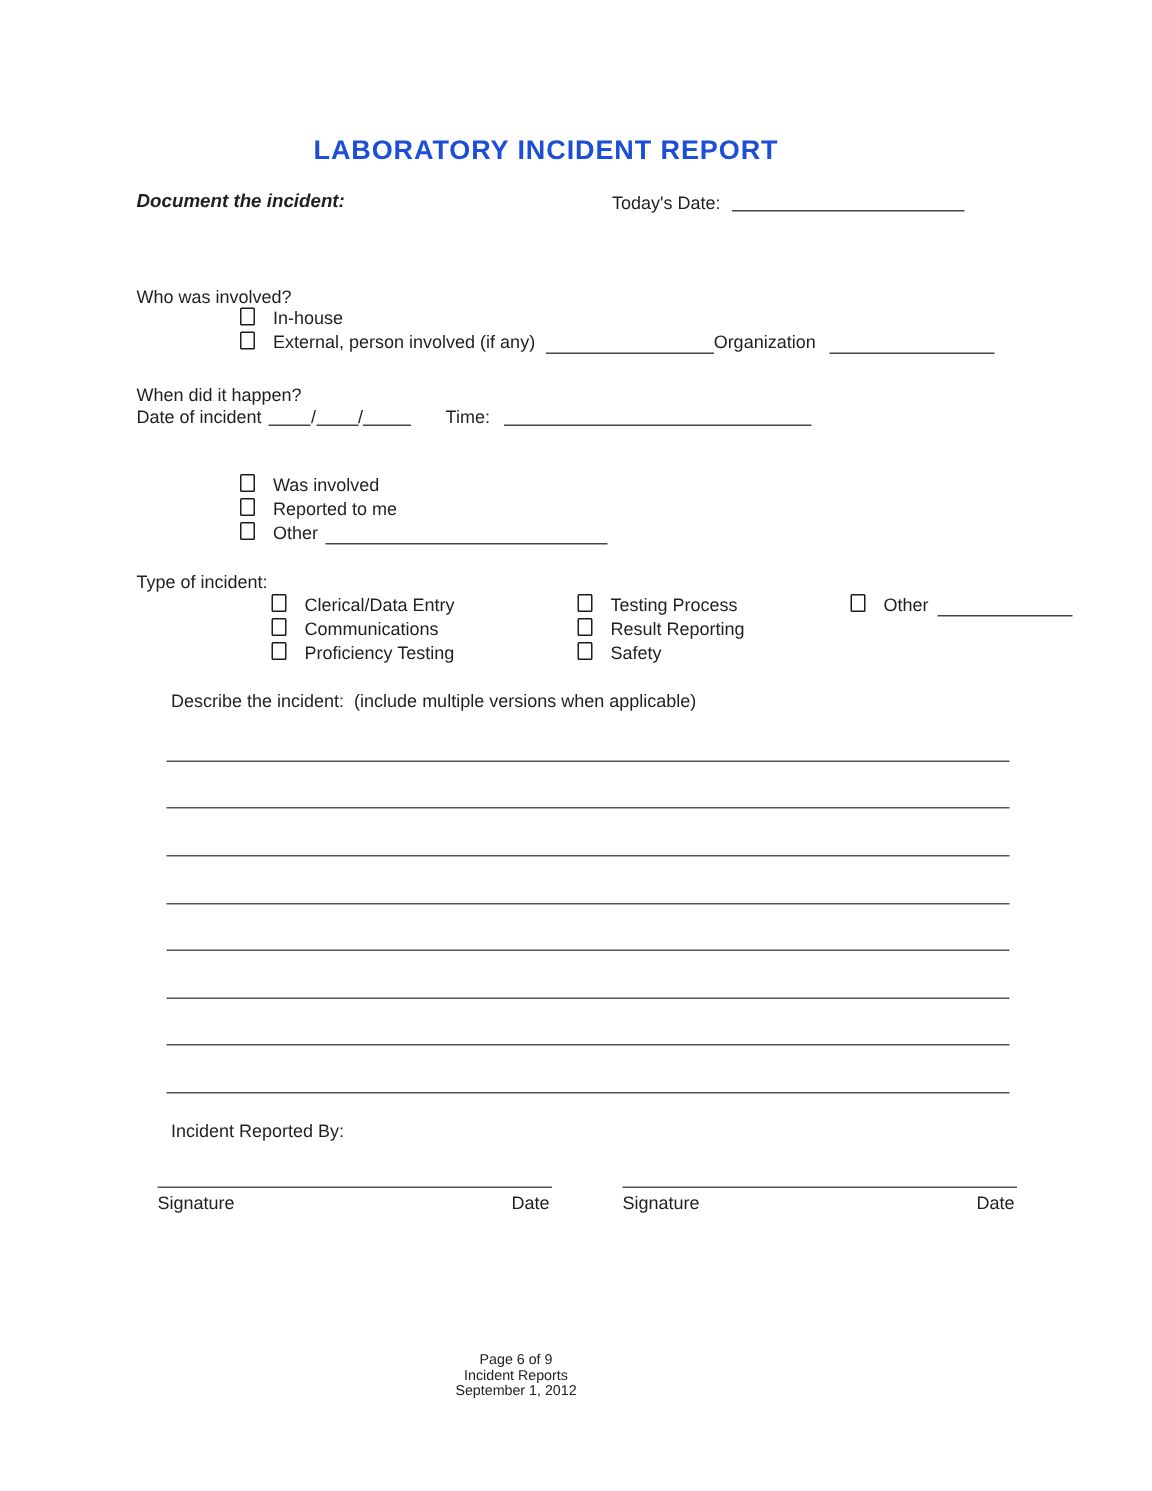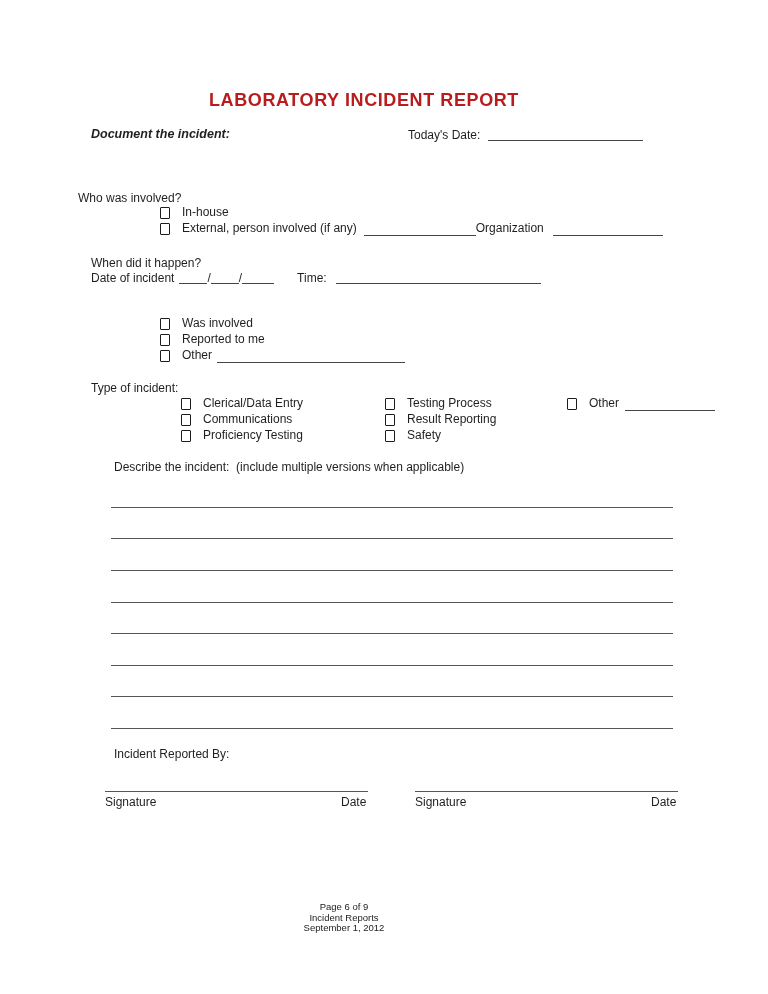--- a/index.html
+++ b/index.html
@@ -4,24 +4,24 @@
 <style>
   html,body { margin:0; padding:0; }
   body {
     width:768px; height:994px; background:#ffffff;
     font-family:"Liberation Sans","DejaVu Sans",sans-serif;
     font-size:12px; color:#1f1f1f;
   }
   .page { position:relative; width:768px; height:994px; overflow:hidden; background:#fff; }
   .abs { position:absolute; }
   .row { white-space:nowrap; line-height:15px; }
-  .flexrow { display:flex; align-items:center; white-space:nowrap; line-height:15px;padding-left:45px; }
+  .flexrow { display:flex; white-space:nowrap; line-height:15px;padding-left:45px; }
   .title {
     left:0; top:90px; width:728px; text-align:center;
-    font-size:18px; font-weight:bold; letter-spacing:0.6px; color:#b91c1c;
+    font-size:18px; font-weight:bold; letter-spacing:0.6px; color:#1d4ed8;
   }
   .bolditalic { font-weight:bold; font-style:italic; font-size:12.5px; }
   .blank {
     display:inline-block; height:12px;
     border-bottom:1.5px solid #454545; vertical-align:-2px;
   }
   .flexrow .blank { vertical-align:baseline; margin-top:2px; }
   .cbx {
     display:inline-block; width:8px; height:10px;
     border:1.5px solid #1c1c1c; border-radius:1px;
@@ -42,21 +42,21 @@
   <div class="abs title">LABORATORY INCIDENT REPORT</div>
 
   <div class="abs row" style="left:91px; top:127px;">
     <span class="bolditalic">Document the incident:</span>
   </div>
   <div class="abs row" style="left:408px; top:128px;">
     <span>Today's Date:</span><span class="blank" style="width:155px; margin-left:8px;"></span>
   </div>
 
 
-  <div class="abs row" style="left:78px; top:191px;">Who was involved?</div>
+  <div class="abs row" style="left:91px; top:191px;">Who was involved?</div>
 
   <div class="abs flexrow" style="left:115px; top:205px;">
     <span class="cbx"></span>
     <span>In-house</span>
   </div>
 
   <div class="abs flexrow" style="left:115px; top:221px;">
     <span class="cbx"></span>
     <span>External, person involved (if any)</span>
     <span class="blank" style="width:112px; margin-left:7px;"></span>

